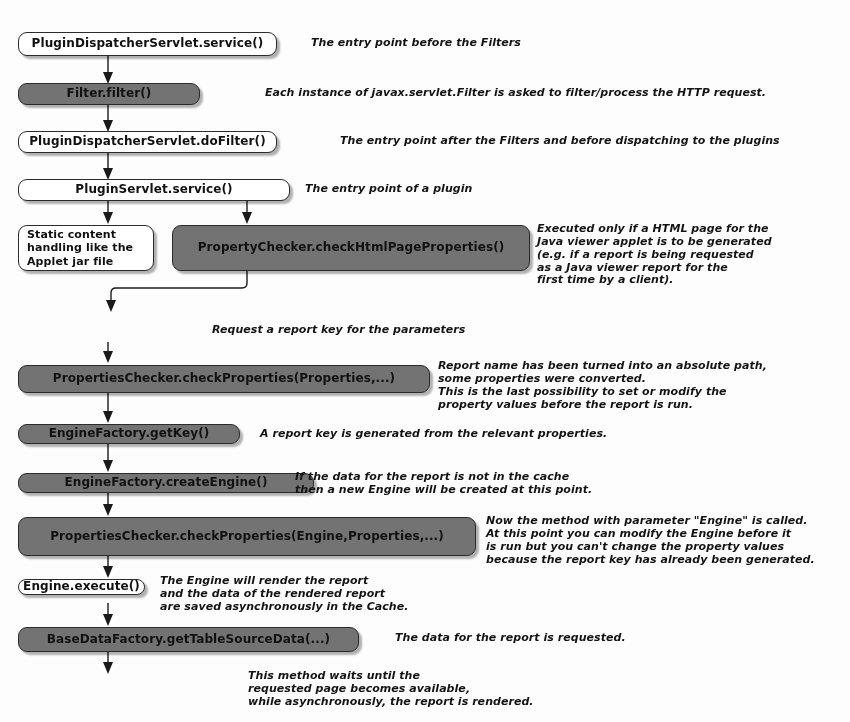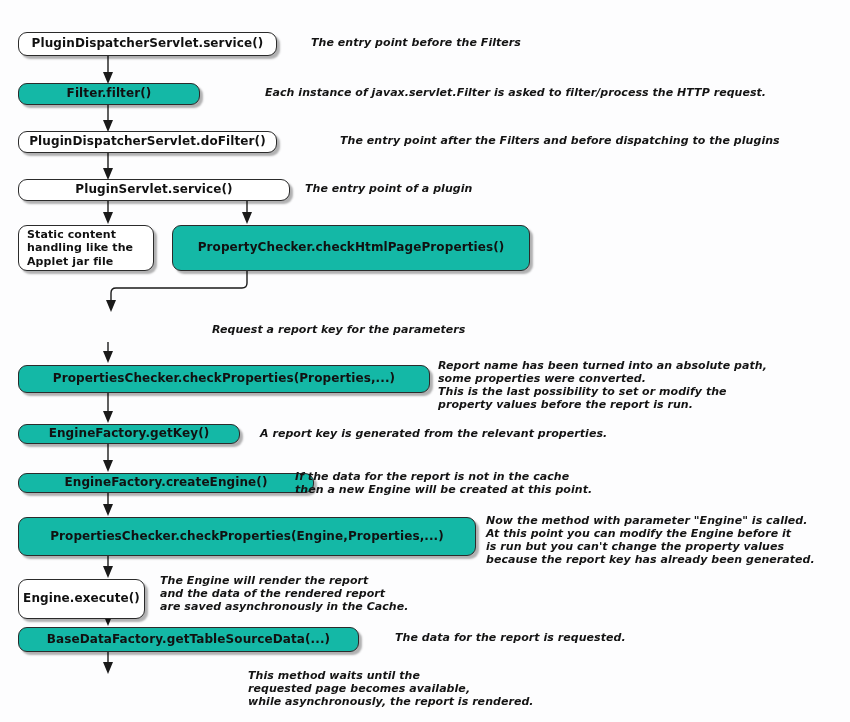--- a/index.html
+++ b/index.html
@@ -31,21 +31,21 @@
     align-items: center;
     justify-content: center;
     font-weight: bold;
     font-size: 12px;
     color: #111111;
     letter-spacing: 0.1px;
     white-space: pre;
     line-height: 1.12;
   }
   .node.yellow {
-    background: #14b8a6;
+    background: #737373;
   }
   .node.left-text {
     justify-content: flex-start;
     text-align: left;
     padding-left: 8px;
     white-space: pre-line;
     line-height: 1.22;
     font-size: 11px;
   }
 
@@ -129,27 +129,32 @@
   <div class="node" style="left:18px;  top:179px; width:272px; height:22px;">PluginServlet.service()</div>
   <div class="node left-text" style="left:18px;  top:225px; width:136px; height:46px;">Static content
 handling like the
 Applet jar file</div>
   <div class="node yellow" style="left:172px; top:225px; width:358px; height:46px;">PropertyChecker.checkHtmlPageProperties()</div>
   <div class="node yellow" style="left:18px;  top:319px; width:167px; height:16px;margin-top:48px;">Cache.getKey()</div>
   <div class="node yellow" style="left:18px;  top:365px; width:412px; height:28px;">PropertiesChecker.checkProperties(Properties,...)</div>
   <div class="node yellow" style="left:18px;  top:424px; width:222px; height:20px;">EngineFactory.getKey()</div>
   <div class="node yellow" style="left:18px;  top:473px; width:296px; height:20px;border-radius:9px;">EngineFactory.createEngine()</div>
   <div class="node yellow" style="left:18px;  top:517px; width:458px; height:39px;">PropertiesChecker.checkProperties(Engine,Properties,...)</div>
-  <div class="node" style="left:18px;  top:579px; width:127px; height:40px;">Engine.execute()</div>
+  <div class="node" style="left:18px;  top:579px; width:127px; height:16px;">Engine.execute()</div>
   <div class="node yellow" style="left:18px;  top:627px; width:341px; height:25px;">BaseDataFactory.getTableSourceData(...)</div>
 
   <div class="note" style="left:311px; top:37px;">The entry point before the Filters</div>
   <div class="note" style="left:265px; top:87px;">Each instance of javax.servlet.Filter is asked to filter/process the HTTP request.</div>
   <div class="note" style="left:340px; top:135px;">The entry point after the Filters and before dispatching to the plugins</div>
   <div class="note" style="left:305px; top:183px;">The entry point of a plugin</div>
+  <div class="note" style="left:537px; top:223px;">Executed only if a HTML page for the
+Java viewer applet is to be generated
+(e.g. if a report is being requested
+as a Java viewer report for the
+first time by a client).</div>
   <div class="note" style="left:212px; top:324px;">Request a report key for the parameters</div>
   <div class="note" style="left:438px; top:360px;">Report name has been turned into an absolute path,
 some properties were converted.
 This is the last possibility to set or modify the
 property values before the report is run.</div>
   <div class="note" style="left:260px; top:428px;">A report key is generated from the relevant properties.</div>
   <div class="note" style="left:295px; top:471px;">If the data for the report is not in the cache
 then a new Engine will be created at this point.</div>
   <div class="note" style="left:486px; top:515px;">Now the method with parameter "Engine" is called.
 At this point you can modify the Engine before it

